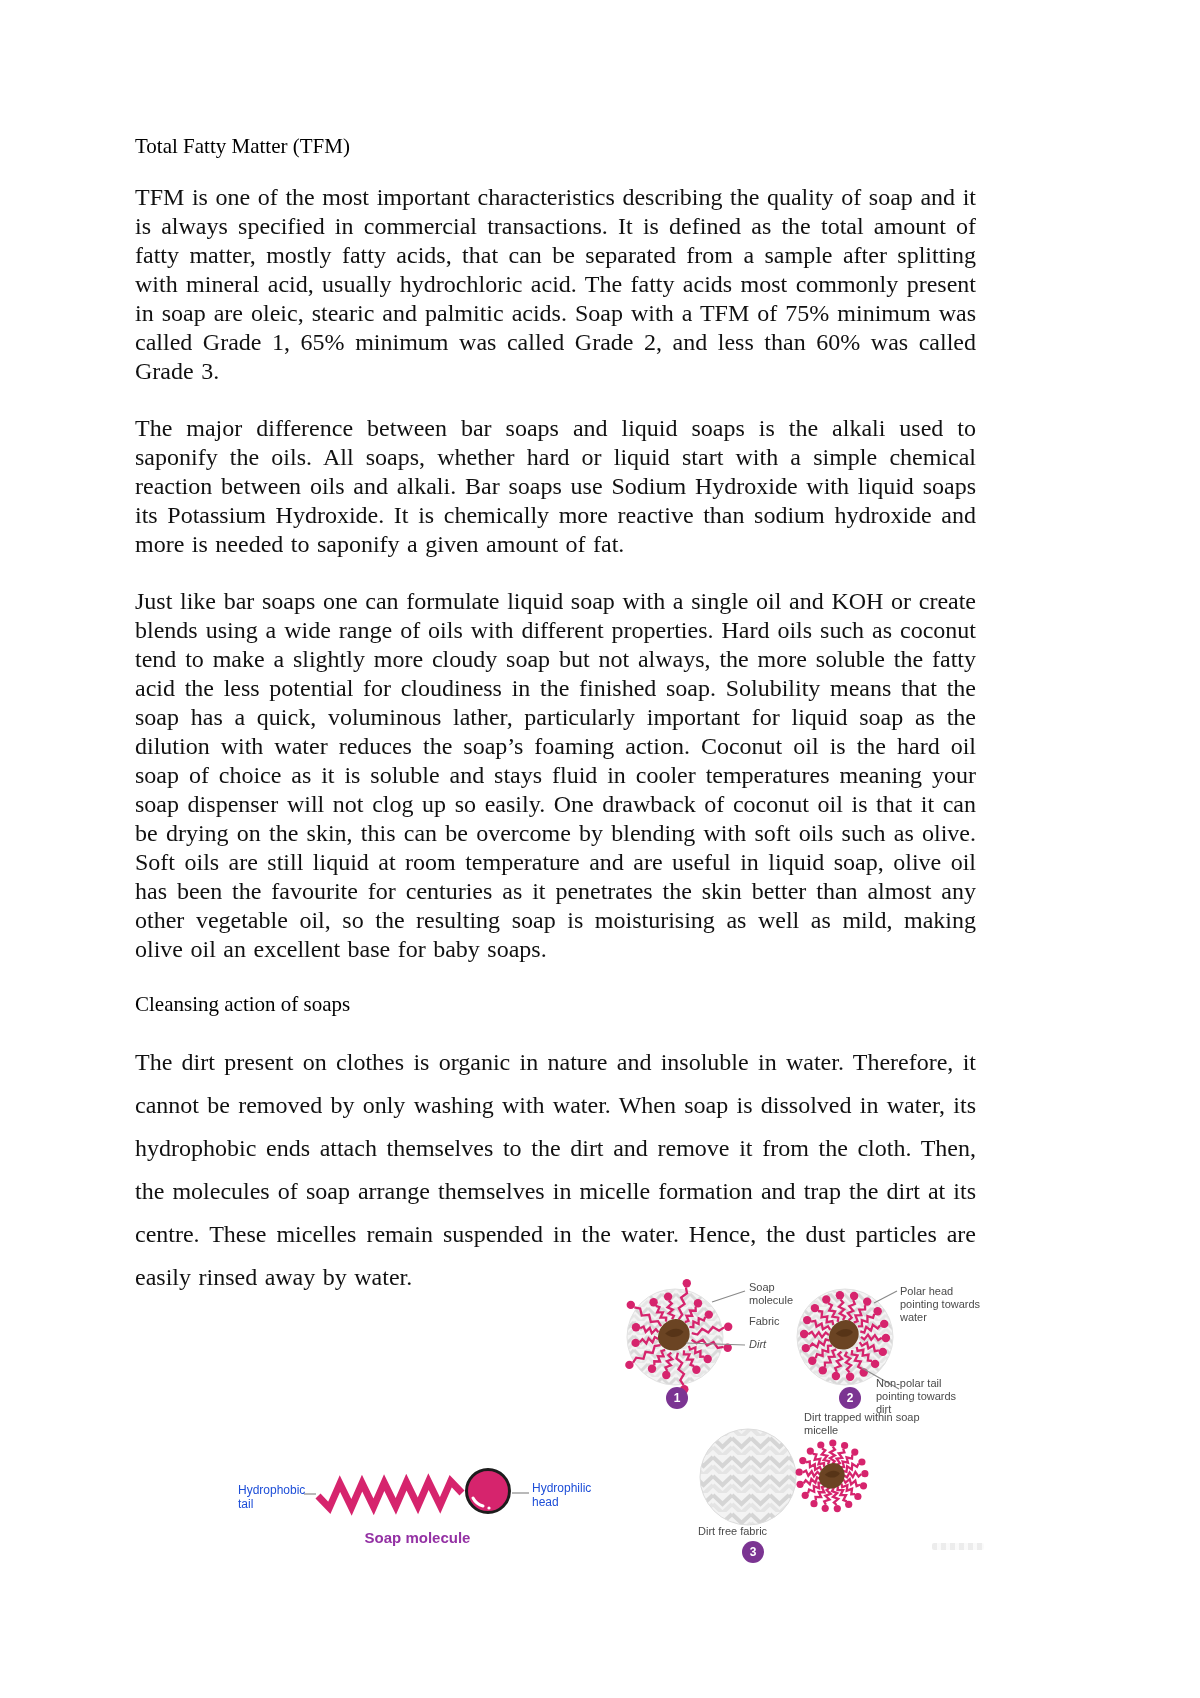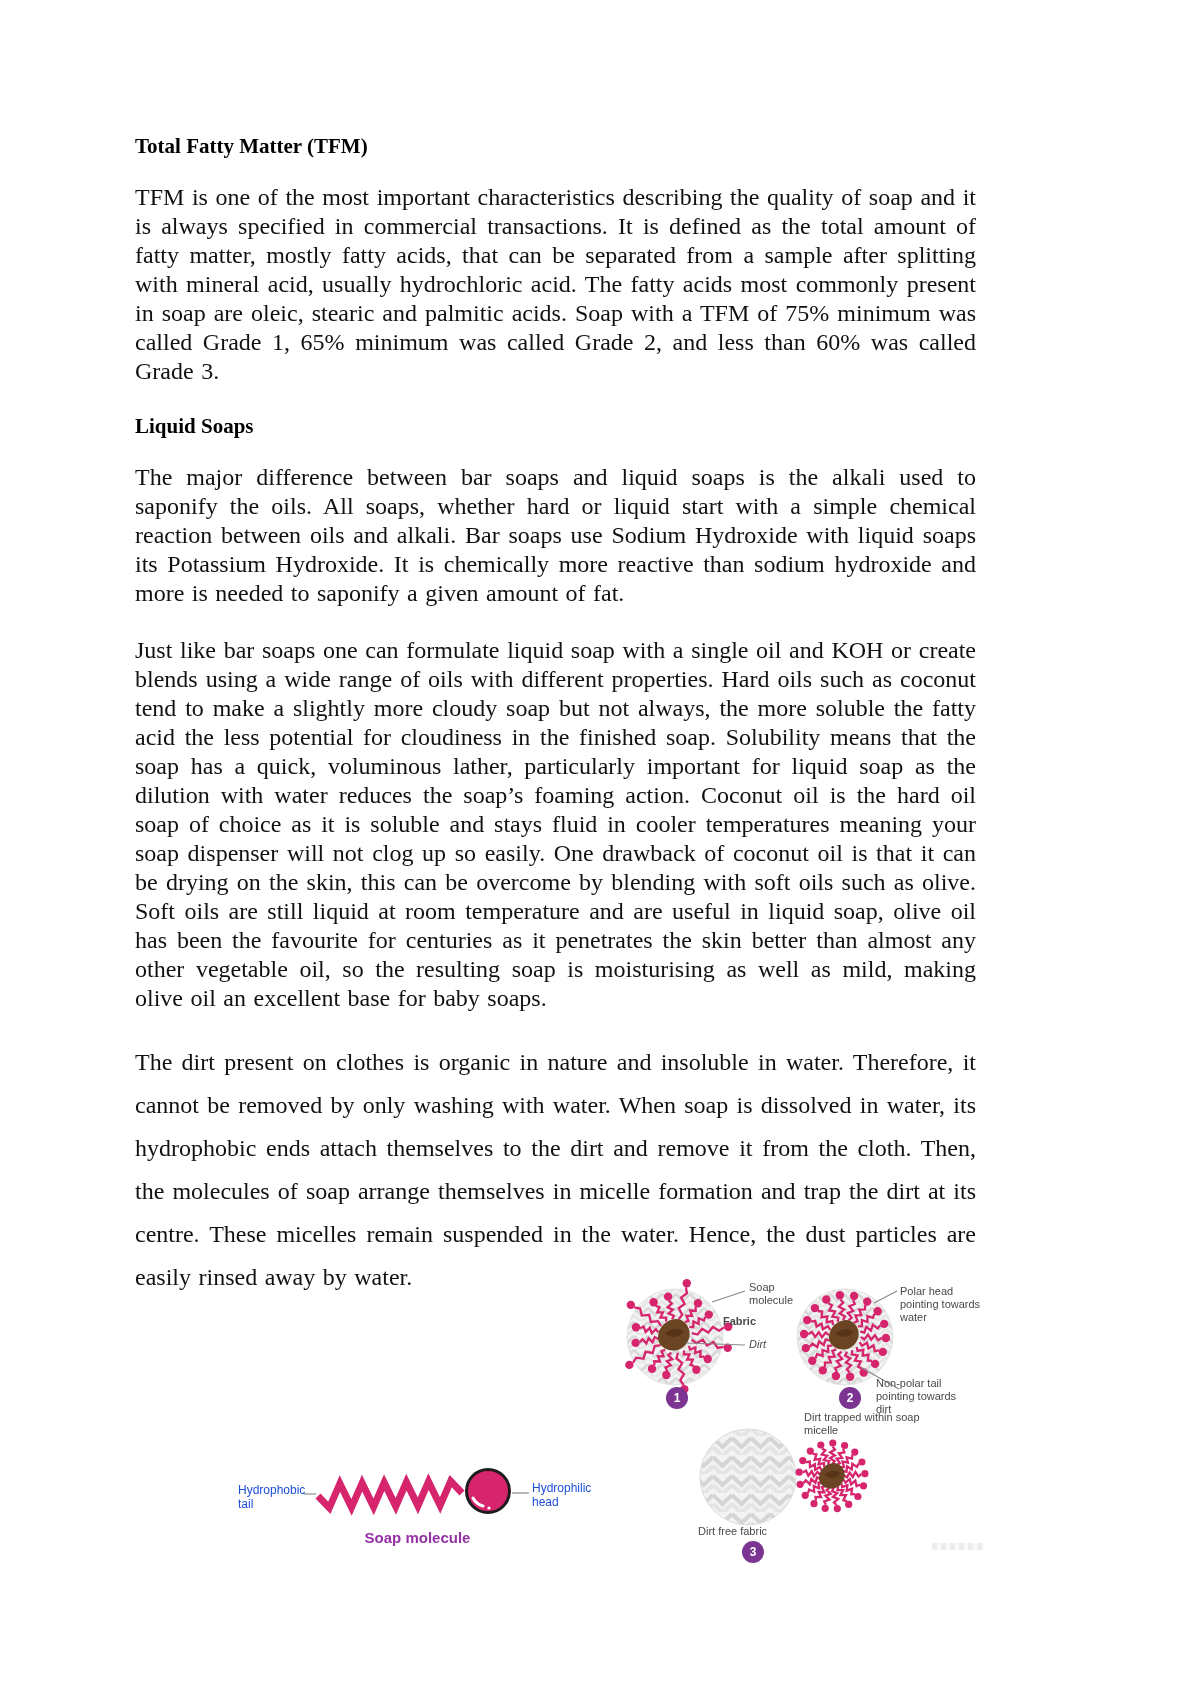--- a/index.html
+++ b/index.html
@@ -1,19 +1,19 @@
 <!DOCTYPE html>
 <html><head>
 <meta charset="utf-8">
 <style>
   html,body{margin:0;padding:0;}
   body{width:1200px;height:1698px;background:#ffffff;position:relative;
        font-family:"Liberation Serif",serif;color:#111;overflow:hidden;}
   .content{position:absolute;left:135px;top:134px;width:841px;}
-  .hd{font-size:21px;font-weight:700;margin:0 0 24px 0;color:#000;}
+  .hd{font-size:21px;font-weight:400;margin:0 0 24px 0;color:#000;}
   .para{font-size:24px;line-height:29px;text-align:justify;text-justify:inter-word;
         margin:0 0 28px 0;word-spacing:1.5px;}
   .para.wide{line-height:43px;margin-bottom:0;}
   .diagram{position:absolute;left:200px;top:1265px;width:800px;height:320px;}
   .diagram svg{position:absolute;left:0;top:0;}
   .dlabel{position:absolute;font-family:"Liberation Sans",sans-serif;
           font-size:11px;line-height:1.2;color:#4a4a4a;}
   .dlabel.big{font-size:12px;color:#1d4ed8;}
   .badge{position:absolute;width:22px;height:22px;border-radius:50%;
          background:#7b3492;color:#fff;text-align:center;
@@ -23,23 +23,23 @@
   .watermark{position:absolute;left:732px;top:278px;width:52px;height:7px;opacity:.75;
     background:repeating-linear-gradient(90deg,#e6e6e6 0 5px,#f8f8f8 5px 9px);
     border-radius:2px;}
 </style>
 </head>
 <body>
 
 <div class="content">
   <h1 class="hd">Total Fatty Matter (TFM)</h1>
   <p class="para">TFM is one of the most important characteristics describing the quality of soap and it is always specified in commercial transactions. It is defined as the total amount of fatty matter, mostly fatty acids, that can be separated from a sample after splitting with mineral acid, usually hydrochloric acid. The fatty acids most commonly present in soap are oleic, stearic and palmitic acids. Soap with a TFM of 75% minimum was called Grade 1, 65% minimum was called Grade 2, and less than 60% was called Grade 3.</p>
-  <h2 class="hd">Liquid Soaps</h2>
   <p class="para">The major difference between bar soaps and liquid soaps is the alkali used to saponify the oils. All soaps, whether hard or liquid start with a simple chemical reaction between oils and alkali. Bar soaps use Sodium Hydroxide with liquid soaps its Potassium Hydroxide. It is chemically more reactive than sodium hydroxide and more is needed to saponify a given amount of fat.</p>
   <p class="para">Just like bar soaps one can formulate liquid soap with a single oil and KOH or create blends using a wide range of oils with different properties. Hard oils such as coconut tend to make a slightly more cloudy soap but not always, the more soluble the fatty acid the less potential for cloudiness in the finished soap. Solubility means that the soap has a quick, voluminous lather, particularly important for liquid soap as the dilution with water reduces the soap’s foaming action. Coconut oil is the hard oil soap of choice as it is soluble and stays fluid in cooler temperatures meaning your soap dispenser will not clog up so easily. One drawback of coconut oil is that it can be drying on the skin, this can be overcome by blending with soft oils such as olive. Soft oils are still liquid at room temperature and are useful in liquid soap, olive oil has been the favourite for centuries as it penetrates the skin better than almost any other vegetable oil, so the resulting soap is moisturising as well as mild, making olive oil an excellent base for baby soaps.</p>
+  <h2 class="hd">Cleansing action of soaps</h2>
   <p class="para wide">The dirt present on clothes is organic in nature and insoluble in water. Therefore, it cannot be removed by only washing with water. When soap is dissolved in water, its hydrophobic ends attach themselves to the dirt and remove it from the cloth. Then, the molecules of soap arrange themselves in micelle formation and trap the dirt at its centre. These micelles remain suspended in the water. Hence, the dust particles are easily rinsed away by water.</p>
 </div>
 
 <div class="diagram">
   <svg id="diagram-svg" width="800" height="320" xmlns="http://www.w3.org/2000/svg">
     <defs>
       <pattern id="knit" width="14" height="14" patternUnits="userSpaceOnUse">
         <rect width="14" height="14" fill="#f4f4f4"></rect>
         <path d="M0,1 L7,8 L14,1" stroke="#d9d9d9" stroke-width="3" fill="none"></path>
         <path d="M0,8 L7,15 L14,8" stroke="#e6e6e6" stroke-width="3" fill="none"></path>
@@ -179,21 +179,21 @@
         <line x1="512" y1="37" x2="545" y2="26" stroke="#8a8a8a" stroke-width="1.2"></line>
         <line x1="486" y1="78" x2="545" y2="80" stroke="#8a8a8a" stroke-width="1.2"></line>
         <line x1="674" y1="38" x2="697" y2="26" stroke="#8a8a8a" stroke-width="1.2"></line>
         <line x1="662" y1="103" x2="699" y2="124" stroke="#8a8a8a" stroke-width="1.2"></line>
         <line x1="104" y1="229" x2="116" y2="229" stroke="#8a8a8a" stroke-width="1.2"></line>
         <line x1="312" y1="228" x2="329" y2="228" stroke="#8a8a8a" stroke-width="1.2"></line>
       </g>
   </svg>
 
   <div class="dlabel" style="left:549px;top:16px;width:62px;">Soap molecule</div>
-  <div class="dlabel" style="left:523px;top:50px;font-weight:bold;">Fabric</div>
+  <div class="dlabel" style="left:549px;top:50px;">Fabric</div>
   <div class="dlabel" style="left:549px;top:73px;font-style:italic;">Dirt</div>
   <div class="dlabel" style="left:700px;top:4px;width:92px;margin-top:16px;">Polar head pointing towards water</div>
   <div class="dlabel" style="left:676px;top:112px;width:92px;">Non-polar tail pointing towards dirt</div>
   <div class="dlabel" style="left:604px;top:146px;width:130px;">Dirt trapped within soap micelle</div>
   <div class="dlabel" style="left:498px;top:260px;width:110px;text-align:left;">Dirt free fabric</div>
   <div class="dlabel big" style="left:38px;top:218px;width:80px;">Hydrophobic tail</div>
   <div class="dlabel big" style="left:332px;top:216px;width:80px;">Hydrophilic head</div>
   <div class="caption" style="left: 150px; top: 264px; width: 135px; color: rgb(148, 49, 164);">Soap molecule</div>
 
   <div class="badge" style="left: 466px; top: 122px; background: rgb(123, 52, 146);">1</div>

